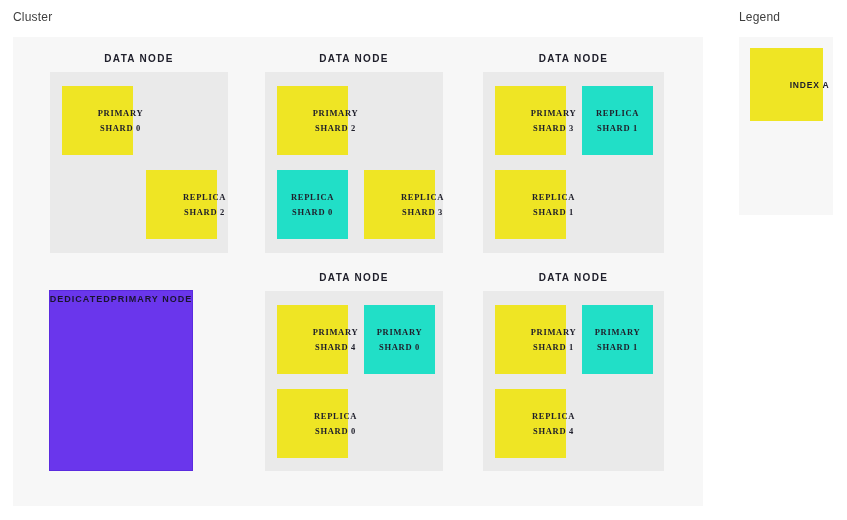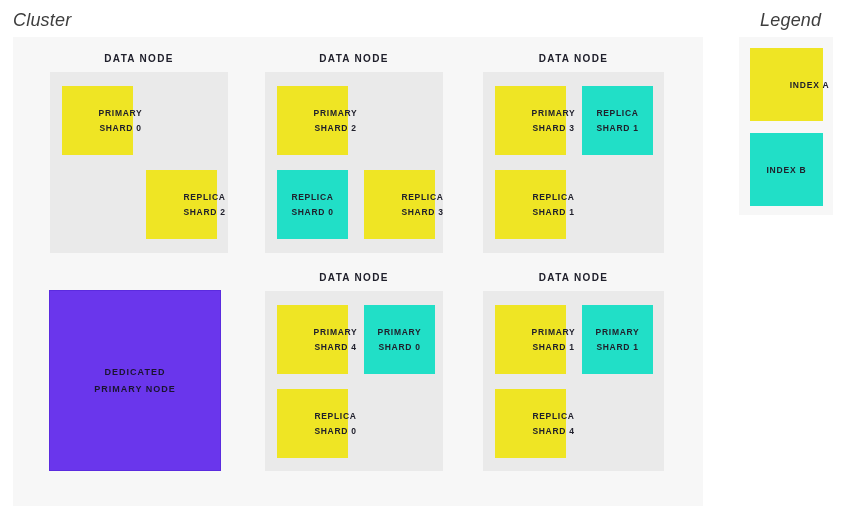--- a/index.html
+++ b/index.html
@@ -16,28 +16,27 @@
   html, body {
     width: 847px; height: 520px;
     background: #ffffff;
     font-family: "Liberation Sans", sans-serif;
     overflow: hidden;
   }
   .page { position: relative; width: 847px; height: 520px; }
 
   .page-title {
     position: absolute;
-    font-size: 18px;
+    font-size: 12px;
     font-weight: 500;
     color: var(--title-text);
     letter-spacing: 0.2px;
-    font-style: italic;
   }
   .title-cluster { left: 13px; top: 10px; }
-  .title-legend { left: 760px; top: 10px; }
+  .title-legend { left: 739px; top: 10px; }
 
   .cluster-panel {
     position: absolute;
     left: 13px; top: 37px;
     width: 690px; height: 469px;
     background: var(--panel-bg);
   }
   .legend-panel {
     position: absolute;
     left: 739px; top: 37px;
@@ -67,38 +66,38 @@
     justify-content: center;
   }
   .shard .shard-line {
     font-size: 8.5px;
     font-weight: bold;
     letter-spacing: 0.7px;
     line-height: 15px;
     color: var(--label-text);
     text-align: right;
     white-space: nowrap;
+    font-family: Liberation Serif, serif;
   }
   .index-a { background: var(--index-a); padding-left: 46px; }
   .index-b { background: var(--index-b); }
 
   .pos-r0c0 { left: 12px; top: 14px; }
   .pos-r0c1 { left: 99px; top: 14px; }
   .pos-r1c0 { left: 12px; top: 98px; }
   .pos-r1c1 { left: 96px; top: 98px; }
 
   .master-node {
     position: absolute;
     left: 49px; top: 290px;
-    width: 172px; height: 181px;
+    width: 144px; height: 181px;
     background: var(--master);
     border: 1px solid var(--master-border);
     display: flex;
-    flex-direction: column;
-    align-items: center;
+    flex-direction: row;
     justify-content: center;
   }
   .master-node .master-line {
     font-size: 9px;
     font-weight: bold;
     letter-spacing: 1px;
     line-height: 17px;
     color: #1A1430;
     text-align: center;
     white-space: nowrap;
@@ -222,18 +221,15 @@
     <div class="shard index-a pos-r1c0">
       <div class="shard-line">REPLICA</div>
       <div class="shard-line">SHARD 4</div>
     </div>
   </div>
 
   <div class="legend-panel">
     <div class="legend-box legend-box-a index-a">
       <span>INDEX A</span>
     </div>
-    <div class="legend-box legend-box-b index-b">
-      <span>INDEX B</span>
-    </div>
   </div>
 
 </div>
 
 </body></html>

